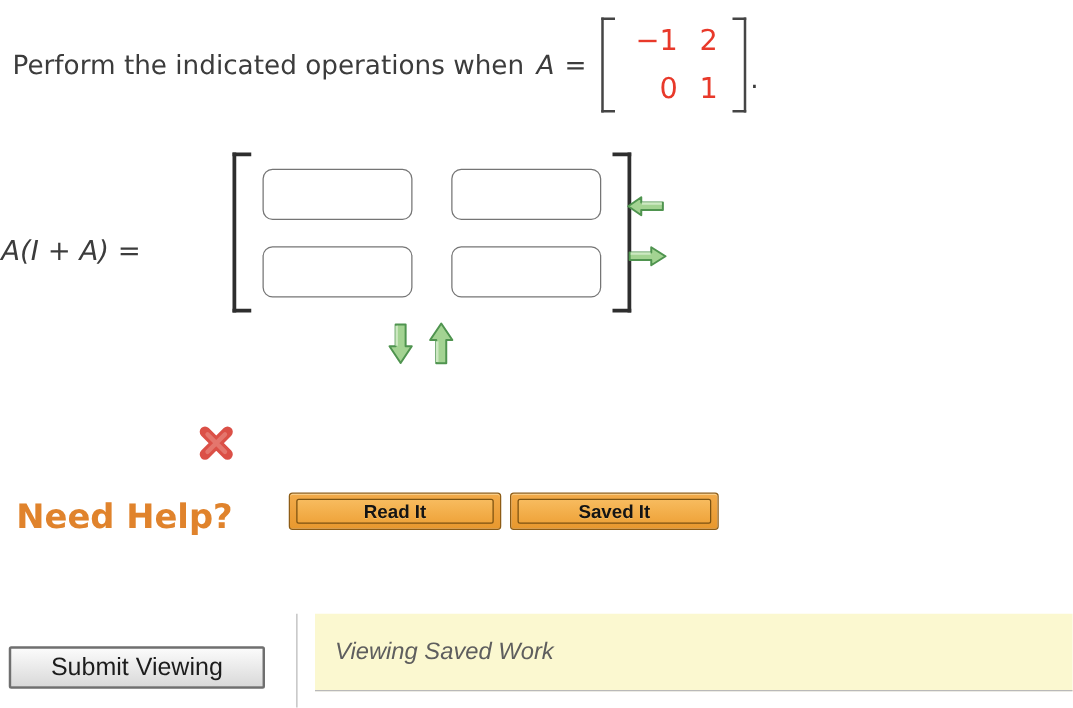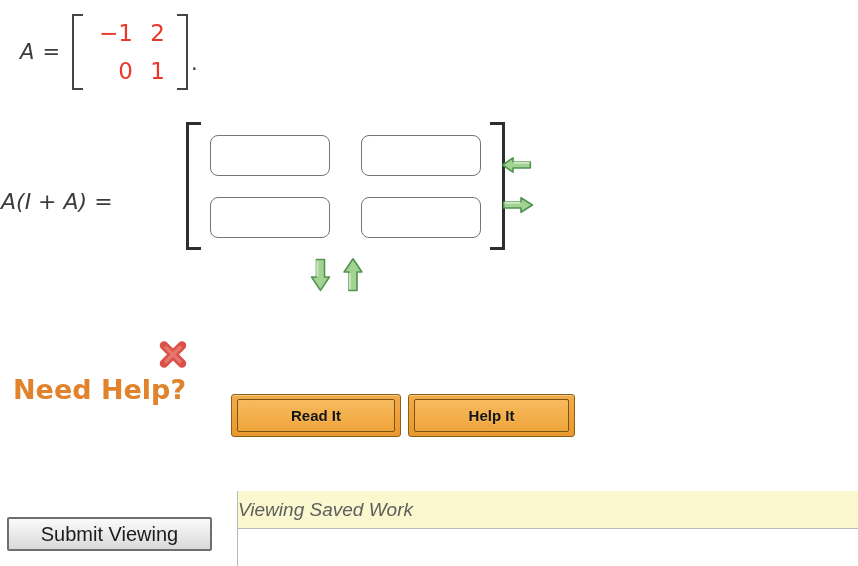--- a/index.html
+++ b/index.html
@@ -47,23 +47,23 @@
   }
   .cell{
     width:120px;height:41px;box-sizing:border-box;
     border:1.5px solid #757575;border-radius:8px;background:#fff;outline:none;
     font-size:18px;padding:0 8px;font-family:"DejaVu Sans",sans-serif;
   }
 
   .arrow-btn{cursor:pointer;}
 
   
-  #need-help{left:13px;top:374px;font-size:27px;font-weight:bold;color:var(--orange-help);}
+  #need-help{left:13px;top:398px;font-size:27px;font-weight:bold;color:var(--orange-help);}
   .wa-btn{
-    box-sizing:border-box;width:170px;height:43px;
+    box-sizing:border-box;width:170px;height:30px;
     border:1px solid var(--btn-border);border-radius:3px;
     background:linear-gradient(#f2ab4b,#e8982e);
     box-shadow:inset 0 1px 0 #f9cd87;
     padding:4px 5px;cursor:pointer;
   }
   .wa-btn-inner{
     width:100%;height:100%;box-sizing:border-box;
     border:1px solid #7c5312;border-radius:2px;
     background:linear-gradient(#f7bb5e,#efa43b);
     display:flex;align-items:center;justify-content:center;
@@ -80,32 +80,33 @@
     background:linear-gradient(#fbfbfb,#d9d9d9);
     display:flex;align-items:center;justify-content:center;
     font-family:"Liberation Sans",sans-serif;font-size:20px;color:#1c1c1c;
     box-sizing:border-box;cursor:pointer;
   }
   #saved-panel{
     left:237px;top:491px;width:621px;height:75px;
     border-left:1px solid #b9b9b9;box-sizing:border-box;background:#fff;
   }
   #saved-yellow{
-    height:38px;background:var(--yellow-bar);
+    height:62px;background:var(--yellow-bar);
     border-bottom:1px solid #b9b9b9;box-sizing:border-box;
-    display:flex;align-items:center;padding-left:0;
-    font-family:"Liberation Sans",sans-serif;font-style:italic;font-size:19px;
+    display:flex;align-items:center;padding-left:16px;
+    font-family:"Liberation Sans",sans-serif;font-style:italic;font-size:19px;margin-left:14px;
   }
   #saved-status{color:#5e5e5e;}
   #revert-link{color:var(--link-blue);text-decoration:underline;margin-left:7px;cursor:pointer;}
 </style>
 </head>
 <body>
 
 <div class="abs" id="prompt-row">
+  <span>Perform the indicated operations when</span>
   <span class="italic" id="prompt-var">A</span>
   <span id="prompt-eq">=</span>
 
   <span class="mat-a">
     <span class="br br-l"></span>
     <span class="mat-a-grid">
       <span>−1</span>
       <span>2</span>
       <span>0</span>
       <span>1</span>
@@ -151,21 +152,21 @@
   <path d="M6 6.5 L24 24.5 M24 6.5 L6 24.5" stroke="#db5047" stroke-width="8.5" stroke-linecap="round"></path>
   <path d="M8 8.5 L22 22.5 M22 8.5 L8 22.5" stroke="#e4766d" stroke-width="3.5" stroke-linecap="round"></path>
 </svg>
 
 <div class="abs" id="need-help">Need Help?</div>
 
 <div class="abs wa-btn" id="read-btn">
   <div class="wa-btn-inner">Read It</div>
 </div>
 <div class="abs wa-btn" id="watch-btn">
-  <div class="wa-btn-inner">Help It</div>
+  <div class="wa-btn-inner">Saved It</div>
 </div>
 
 <div class="abs" id="submit-btn">Submit Viewing</div>
 
 <div class="abs" id="saved-panel">
   <div id="saved-yellow">
     <span id="saved-status">Viewing Saved Work</span>
   </div>
 </div>
 

